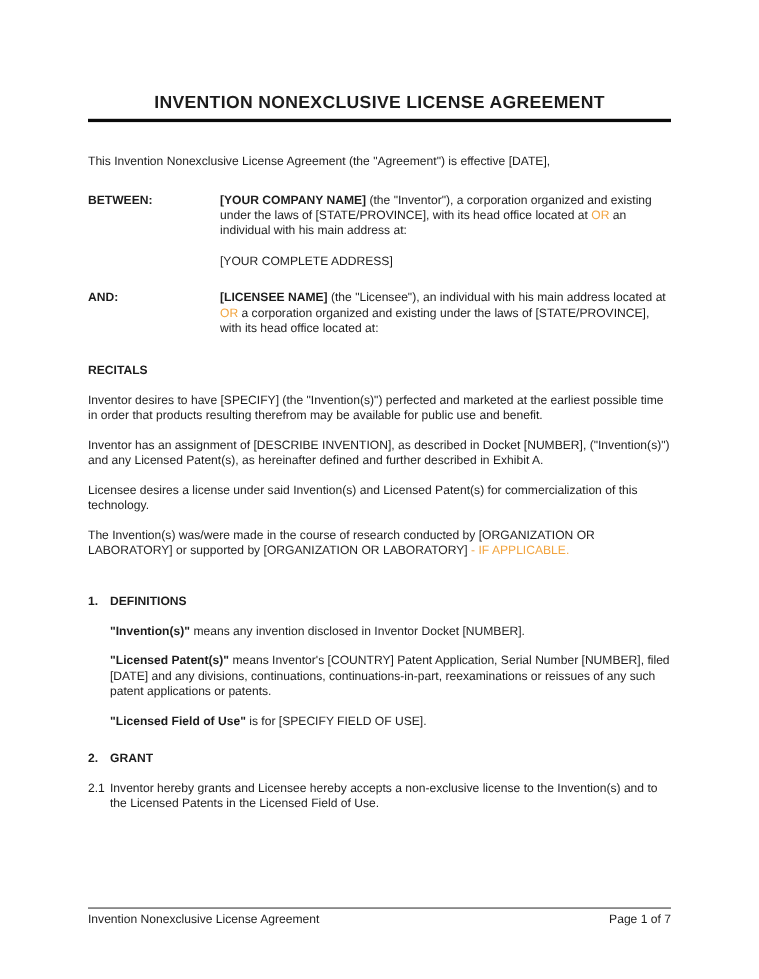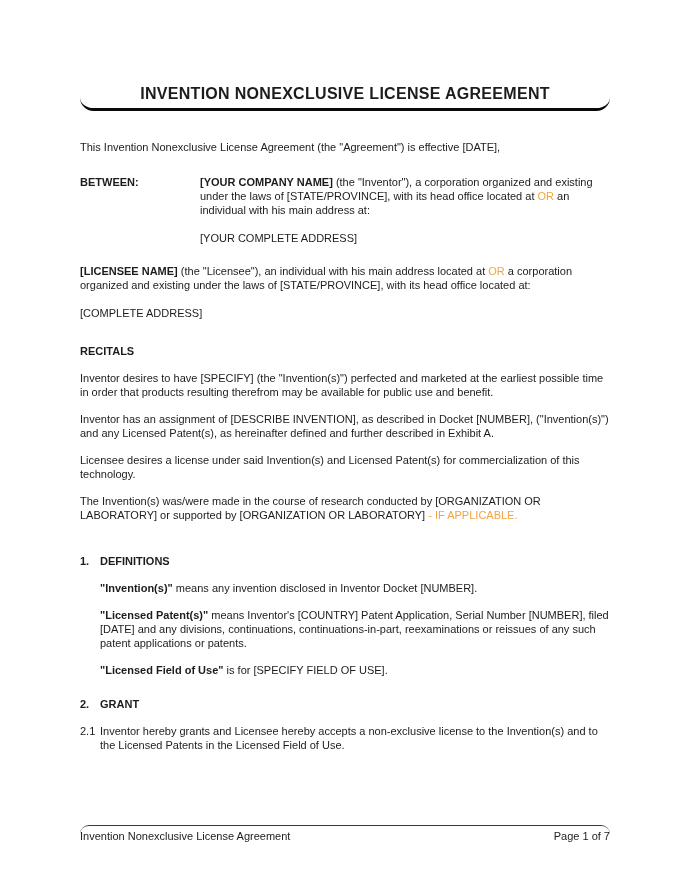--- a/index.html
+++ b/index.html
@@ -1,20 +1,20 @@
 <!DOCTYPE html>
 <html style="--accent: #F2A43F; --text: #1C1C1C; --page-bg: #FFFFFF;"><head>
 <meta charset="utf-8">
 <style>
   :root {
     --accent: #F2A43F;
     --text: #1C1C1C;
     --page-bg: #FFFFFF;
   }
-  * { margin: 0; padding: 0; box-sizing: border-box; border-radius: 24px; }
+  * { margin: 0; padding: 0; box-sizing: border-box; }
   html, body { background: #fff; }
   .page {
     position: relative;
     width: 690px;
     height: 890px;
     background: var(--page-bg);
     color: var(--text);
     font-family: "Liberation Sans", "DejaVu Sans", sans-serif;
     font-size: 11px;
     line-height: 14px;
@@ -86,23 +86,23 @@
 
     <div class="party between">
       <div class="party-label">BETWEEN:</div>
       <div class="party-body">
         <p><span class="b">[YOUR COMPANY NAME]</span><span> (the "Inventor"), a corporation organized and existing under the laws of [STATE/PROVINCE], with its head office located at </span><span class="accent">OR</span><span> an individual with his main address at:</span></p>
         <p class="address">[YOUR COMPLETE ADDRESS]</p>
       </div>
     </div>
 
     <div class="party and">
+      <div class="party-label">AND:</div>
       <div class="party-body">
         <p><span class="b">[LICENSEE NAME]</span><span> (the "Licensee"), an individual with his main address located at </span><span class="accent">OR</span><span> a corporation organized and existing under the laws of [STATE/PROVINCE], with its head office located at:</span></p>
-        <p class="address">[COMPLETE ADDRESS]</p>
       </div>
     </div>
 
     <h2 class="recitals-heading">RECITALS</h2>
     <p class="para"><span>Inventor desires to have [SPECIFY] (the "Invention(s)") perfected and marketed at the earliest possible time in order that products resulting therefrom may be available for public use and benefit.</span></p>
     <p class="para"><span>Inventor has an assignment of [DESCRIBE INVENTION], as described in Docket [NUMBER], ("Invention(s)") and any Licensed Patent(s), as hereinafter defined and further described in Exhibit A.</span></p>
     <p class="para"><span>Licensee desires a license under said Invention(s) and Licensed Patent(s) for commercialization of this technology.</span></p>
     <p class="para"><span>The Invention(s) was/were made in the course of research conducted by [ORGANIZATION OR LABORATORY] or supported by [ORGANIZATION OR LABORATORY] </span><span class="accent">- IF APPLICABLE.</span></p>
 
     <div class="num-heading">

